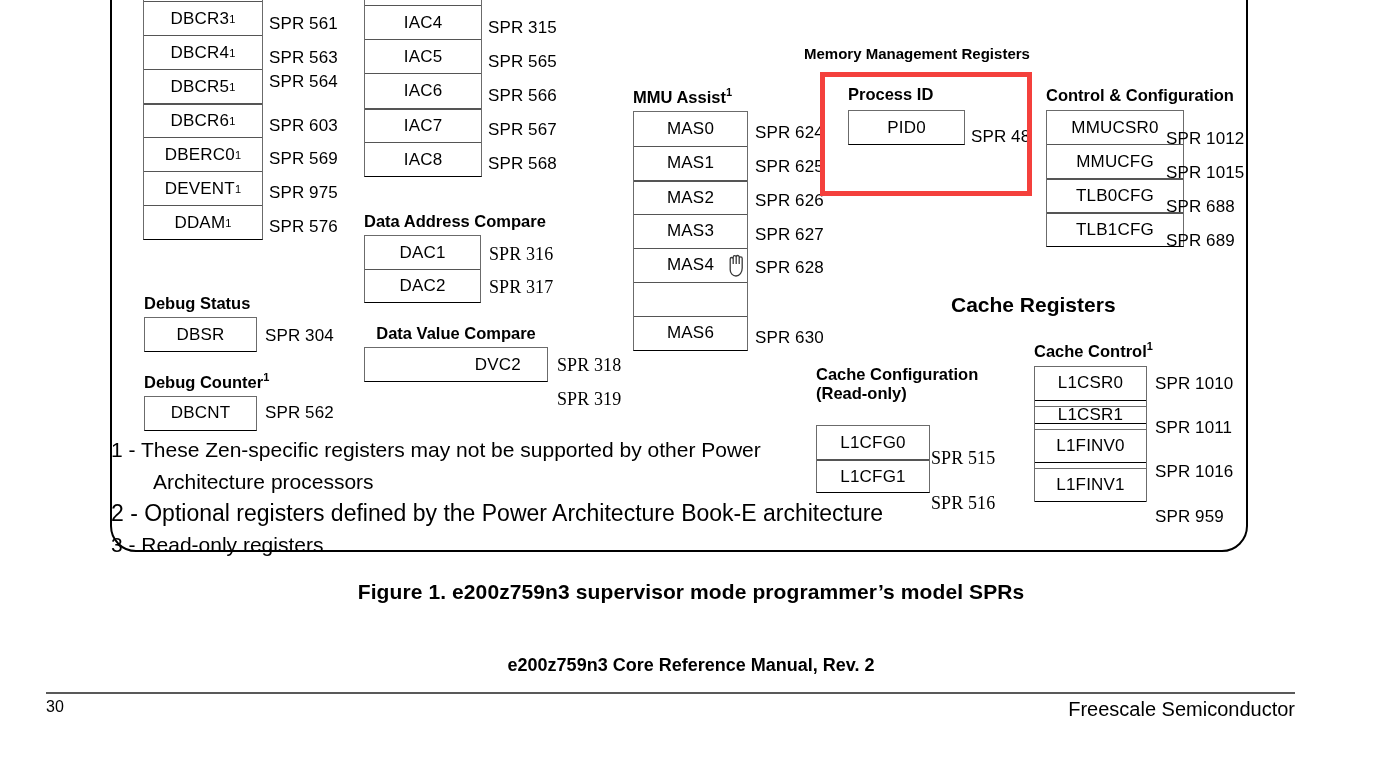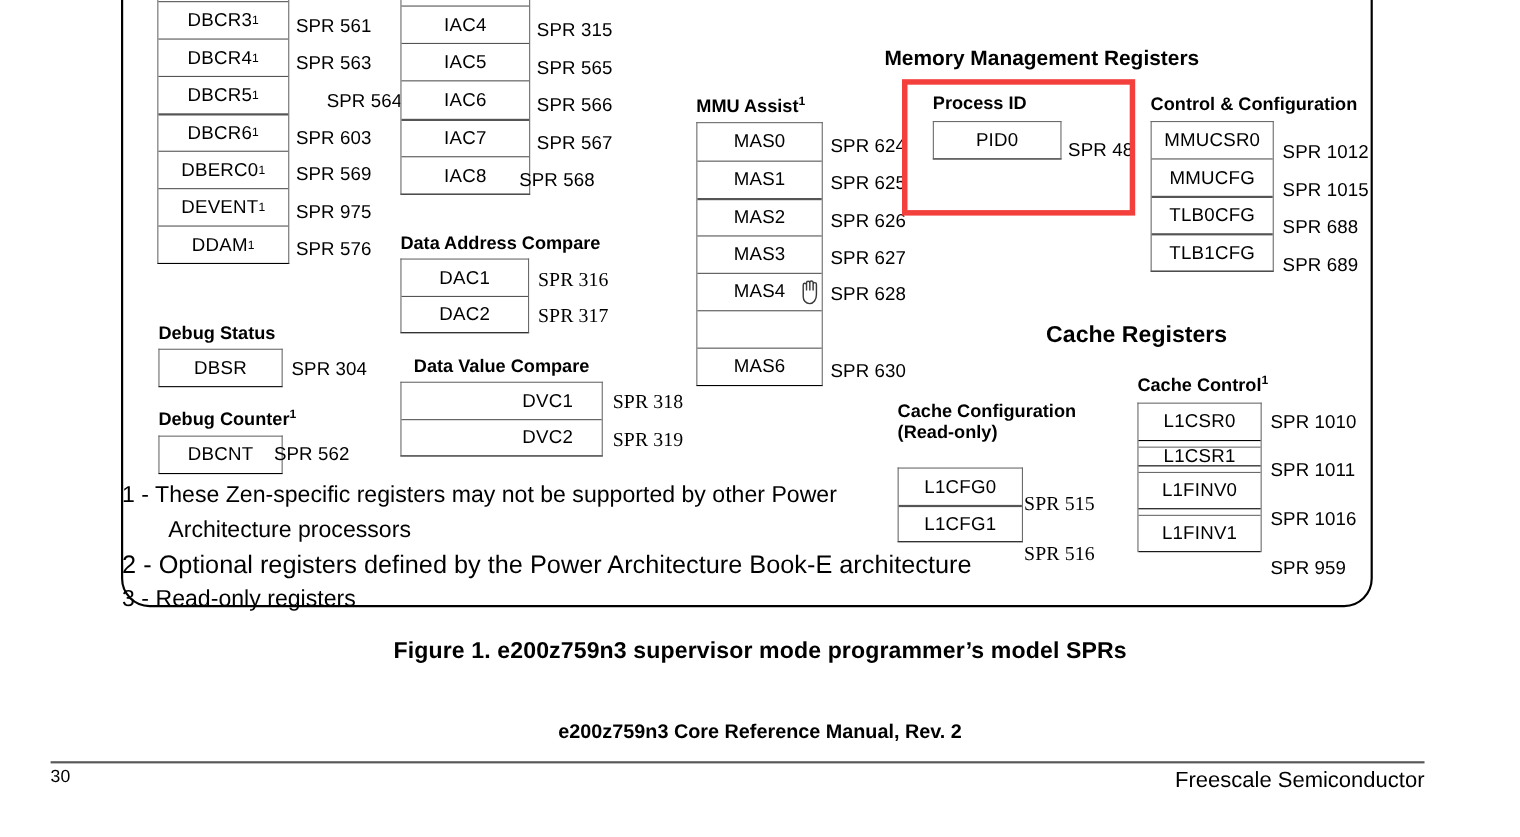--- a/index.html
+++ b/index.html
@@ -190,21 +190,21 @@
       <div class="reg-row" style="height:34px;">
         <span class="reg-name">
           <span>DDAM</span>
             <span class="sup">1</span>
         </span>
       </div>
     </div>
   </div>
   <span class="spr" style="left:269px; top:14px;">SPR 561</span>
   <span class="spr" style="left:269px; top:48px;">SPR 563</span>
-  <span class="spr" style="left:269px; top:82px;margin-left:28px;">SPR 564</span>
+  <span class="spr" style="left:269px; top:72px;">SPR 564</span>
   <span class="spr" style="left:269px; top:116px;">SPR 603</span>
   <span class="spr" style="left:269px; top:149px;">SPR 569</span>
   <span class="spr" style="left:269px; top:183px;">SPR 975</span>
   <span class="spr" style="left:269px; top:217px;">SPR 576</span>
 
   <div class="reg-group" style="left:144px; top:294px;">
     <div class="group-title">Debug Status</div>
     <div class="reg-table" style="width:113px; margin-top:4px;">
       <div class="reg-row" style="height:33px;">
         <span class="reg-name">DBSR</span>
@@ -216,21 +216,21 @@
   <div class="reg-group" style="left:144px; top:368px;">
     <div class="group-title">
       <span>Debug Counter</span><span class="sup">1</span>
     </div>
     <div class="reg-table" style="width:113px; margin-top:4px;">
       <div class="reg-row" style="height:33px;">
         <span class="reg-name">DBCNT</span>
       </div>
     </div>
   </div>
-  <span class="spr" style="left:249px; top:403px;">SPR 562</span>
+  <span class="spr" style="left:265px; top:403px;">SPR 562</span>
 
   <div class="reg-group" style="left:364px; top:-26px; width:118px;">
     <div class="reg-table" style="width:118px;">
       <div class="reg-row" style="height:30px;">
         <span class="reg-name">IAC3</span>
       </div>
       <div class="reg-row" style="height:34px;">
         <span class="reg-name">IAC4</span>
       </div>
       <div class="reg-row" style="height:34px;">
@@ -244,51 +244,48 @@
       </div>
       <div class="reg-row" style="height:34px;">
         <span class="reg-name">IAC8</span>
       </div>
     </div>
   </div>
   <span class="spr" style="left:488px; top:18px;">SPR 315</span>
   <span class="spr" style="left:488px; top:52px;">SPR 565</span>
   <span class="spr" style="left:488px; top:86px;">SPR 566</span>
   <span class="spr" style="left:488px; top:120px;">SPR 567</span>
-  <span class="spr" style="left:472px; top:154px;">SPR 568</span>
+  <span class="spr" style="left:488px; top:154px;">SPR 568</span>
 
   <div class="reg-group" style="left:364px; top:212px;">
     <div class="group-title">Data Address Compare</div>
     <div class="reg-table" style="width:117px; margin-top:4px;">
       <div class="reg-row" style="height:33px;">
         <span class="reg-name">DAC1</span>
       </div>
       <div class="reg-row" style="height:33px;">
         <span class="reg-name">DAC2</span>
       </div>
     </div>
   </div>
   <span class="spr serif" style="left:489px; top:244px;">SPR 316</span>
   <span class="spr serif" style="left:489px; top:277px;">SPR 317</span>
 
   <div class="reg-group" style="left:364px; top:324px;">
     <div class="group-title" style="text-align:center; width:184px;">Data Value Compare</div>
     <div class="reg-table" style="width:184px; margin-top:4px;">
       <div class="reg-row" style="height:33px;">
-        <span class="reg-name shift-right">DVC1</span>
-      </div>
-      <div class="reg-row" style="height:33px;">
         <span class="reg-name shift-right">DVC2</span>
       </div>
     </div>
   </div>
   <span class="spr serif" style="left:557px; top:355px;">SPR 318</span>
   <span class="spr serif" style="left:557px; top:389px;">SPR 319</span>
 
-  <div class="group-title" style="position:absolute; left:804px; top:44px; font-size:19px;">Memory Management Registers</div>
+  <div class="group-title" style="position:absolute; left:804px; top:44px; font-size:15px;">Memory Management Registers</div>
 
   <div class="reg-group" style="left:633px; top:83px;">
     <div class="group-title">
       <span>MMU Assist</span><span class="sup">1</span>
     </div>
     <div class="reg-table" style="width:115px; margin-top:4px;">
       <div class="reg-row" style="height:34px;">
         <span class="reg-name">MAS0</span>
       </div>
       <div class="reg-row" style="height:34px;">
@@ -325,21 +322,21 @@
         <span class="reg-name">PID0</span>
       </div>
     </div>
   </div>
   <span class="spr" style="left:971px; top:127px;">SPR 48</span>
 
   <div id="highlight-box"></div>
 
   <div class="reg-group" style="left:1046px; top:86px;">
     <div class="group-title">Control &amp; Configuration</div>
-    <div class="reg-table" style="width:112px; margin-top:5px;">
+    <div class="reg-table" style="width:138px; margin-top:5px;">
       <div class="reg-row" style="height:33px;">
         <span class="reg-name">MMUCSR0</span>
       </div>
       <div class="reg-row" style="height:34px;">
         <span class="reg-name">MMUCFG</span>
       </div>
       <div class="reg-row" style="height:34px; border-top:2px solid #555;">
         <span class="reg-name">TLB0CFG</span>
       </div>
       <div class="reg-row" style="height:34px; border-top:2px solid #555;">

